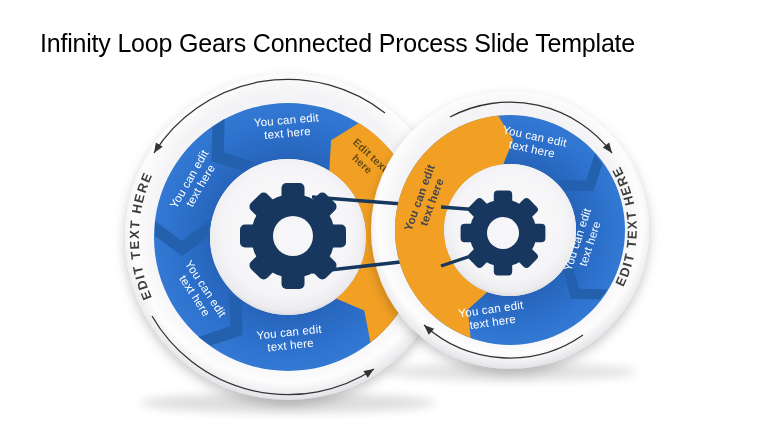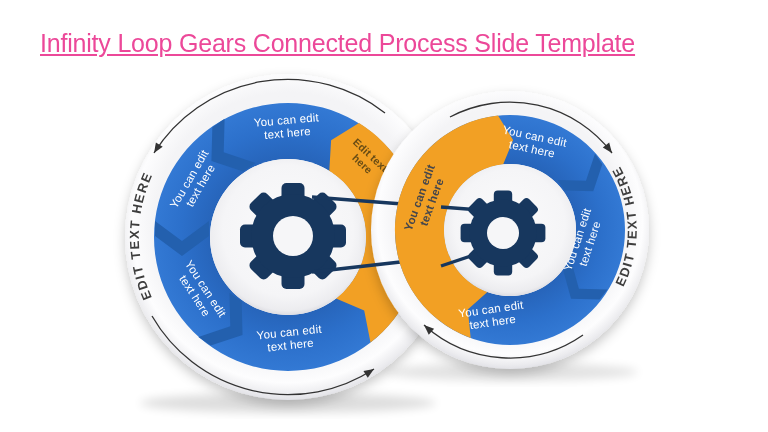--- a/index.html
+++ b/index.html
@@ -10,23 +10,22 @@
     overflow:hidden;
     font-family:"Liberation Sans", sans-serif;
   }
   .slide-title{
     position:absolute;
     left:40px;top:29px;
     margin:0;
     font-size:25px;
     font-weight:400;
     letter-spacing:-0.2px;
-    color:#ec4899;
+    color:#000000;
     white-space:nowrap;
-    text-decoration:underline;
   }
   svg{position:absolute;left:0;top:0;}
   .ring-label{font-size:11.5px;fill:#ffffff;font-weight:400;letter-spacing:0.2px;}
   .wedge-label{font-size:10.5px;font-weight:700;letter-spacing:0.2px;}
   .band-label{font-size:11.5px;font-weight:700;letter-spacing:0.2px;}
   .rim-label{font-size:13px;font-weight:700;letter-spacing:1.5px;}
   .flow-arc{fill:none;stroke:#333333;stroke-width:1.3;}
 </style>
 </head>
 <body>

